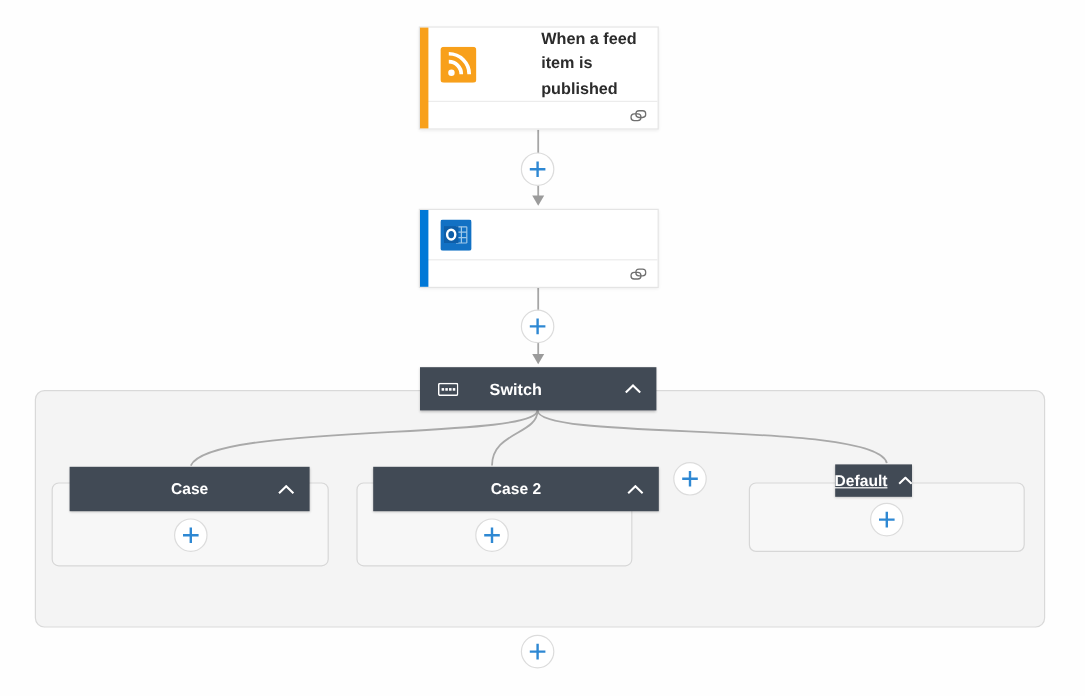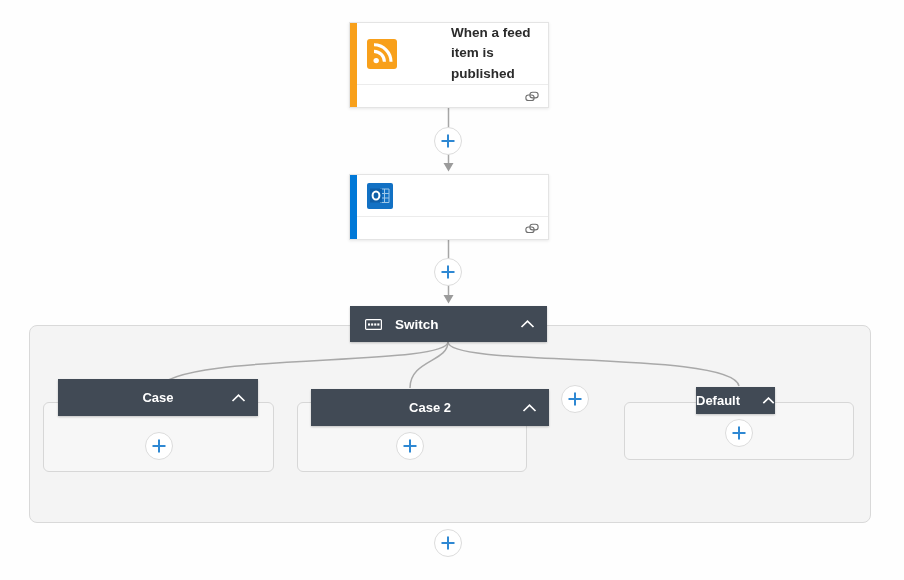--- a/index.html
+++ b/index.html
@@ -39,28 +39,28 @@
     background:#fff;border:1px solid #dcdcdc;box-sizing:border-box;
     display:flex;align-items:center;justify-content:center;
     padding:0;cursor:pointer;
   }
   
   .scope-header{
     position:absolute;background:#414A55;color:#fff;display:flex;align-items:center;
     box-shadow:0 1px 2px rgba(0,0,0,.22);box-sizing:border-box;cursor:pointer;
   }
   .switch-header{left:350px;top:306px;width:197px;height:36px;padding:0 12px 0 15px;}
-  .switch-header .hdr-label{font-size:13.5px;font-weight:700;margin-left:13px;}
+  .switch-header .hdr-label{font-size:13.5px;font-weight:700;margin-left:26px;}
   .hdr-spacer{flex:1;}
   .case-header{height:37px;justify-content:center;}
   .case-header .hdr-label{font-size:13px;font-weight:700;}
   .case-header .chev{position:absolute;right:12px;top:50%;transform:translateY(-50%);}
-  .case1-header{left:58px;top:379px;width:200px;}
+  .case1-header{left:58px;top:389px;width:200px;}
   .case2-header{left:311px;top:389px;width:238px;}
-  .default-header{left:696px;top:387px;width:79px;height:27px;justify-content:space-between;gap:8px;}
+  .default-header{left:696px;top:387px;width:64px;height:27px;justify-content:center;gap:8px;text-decoration:underline;}
   .default-header .hdr-label{font-size:13px;font-weight:700;}
   
   .case-box{
     position:absolute;border:1px solid #d7d7d7;border-radius:6px;background:#f7f7f7;
     box-sizing:border-box;
   }
   .case1-box{left:43px;top:402px;width:231px;height:70px;}
   .case2-box{left:297px;top:402px;width:230px;height:70px;}
   .default-box{left:624px;top:402px;width:230px;height:58px;}
 </style>

